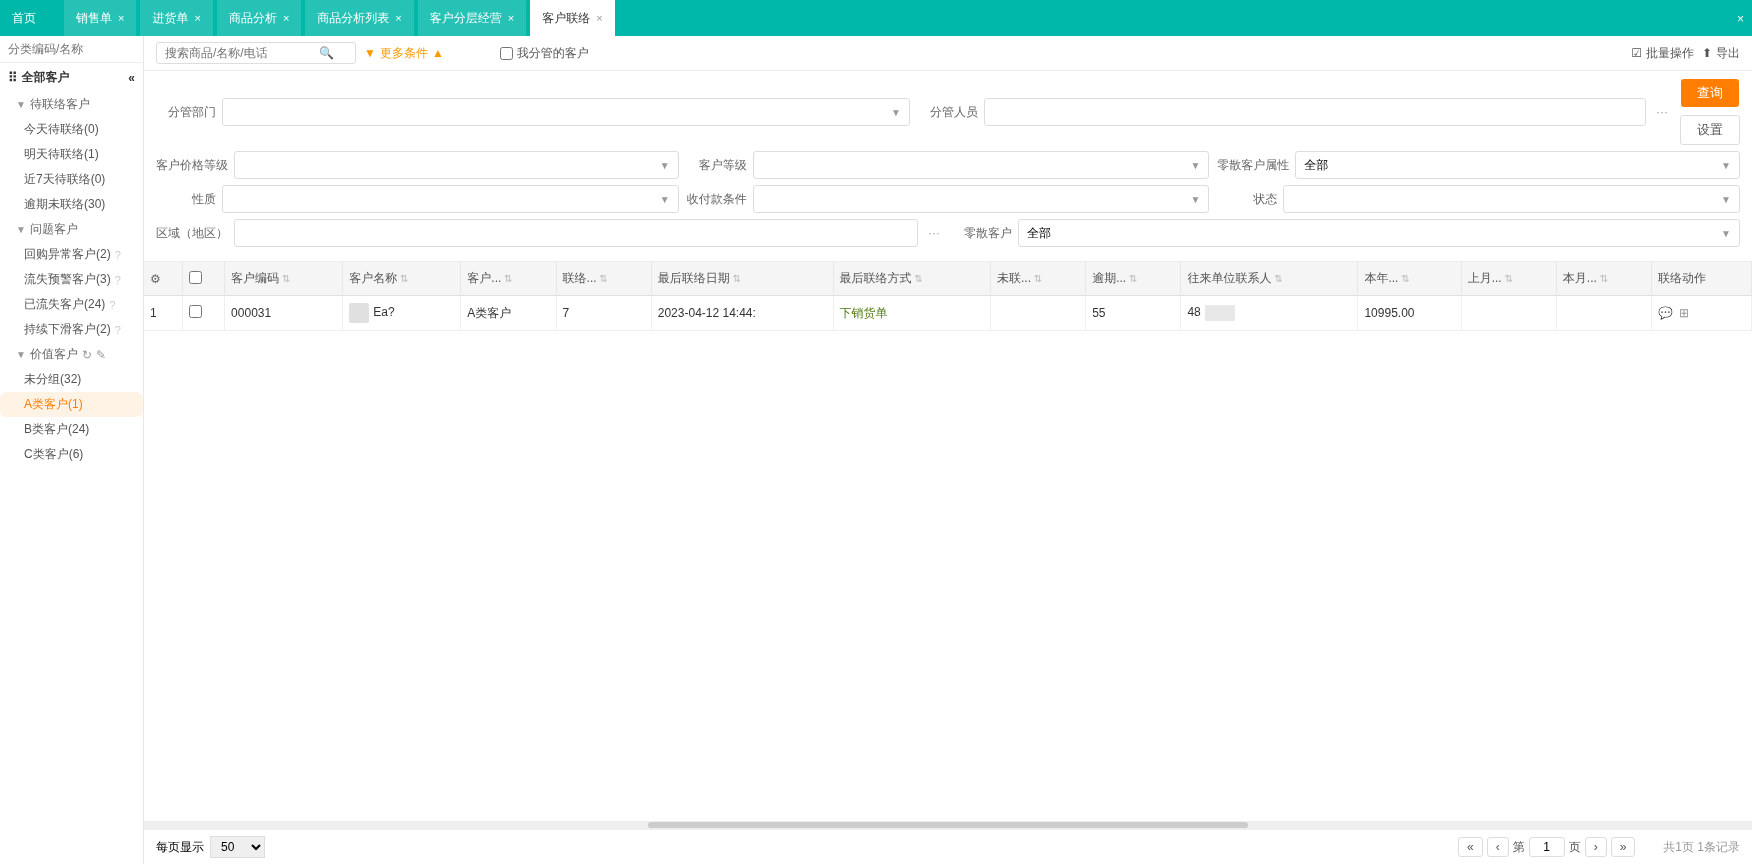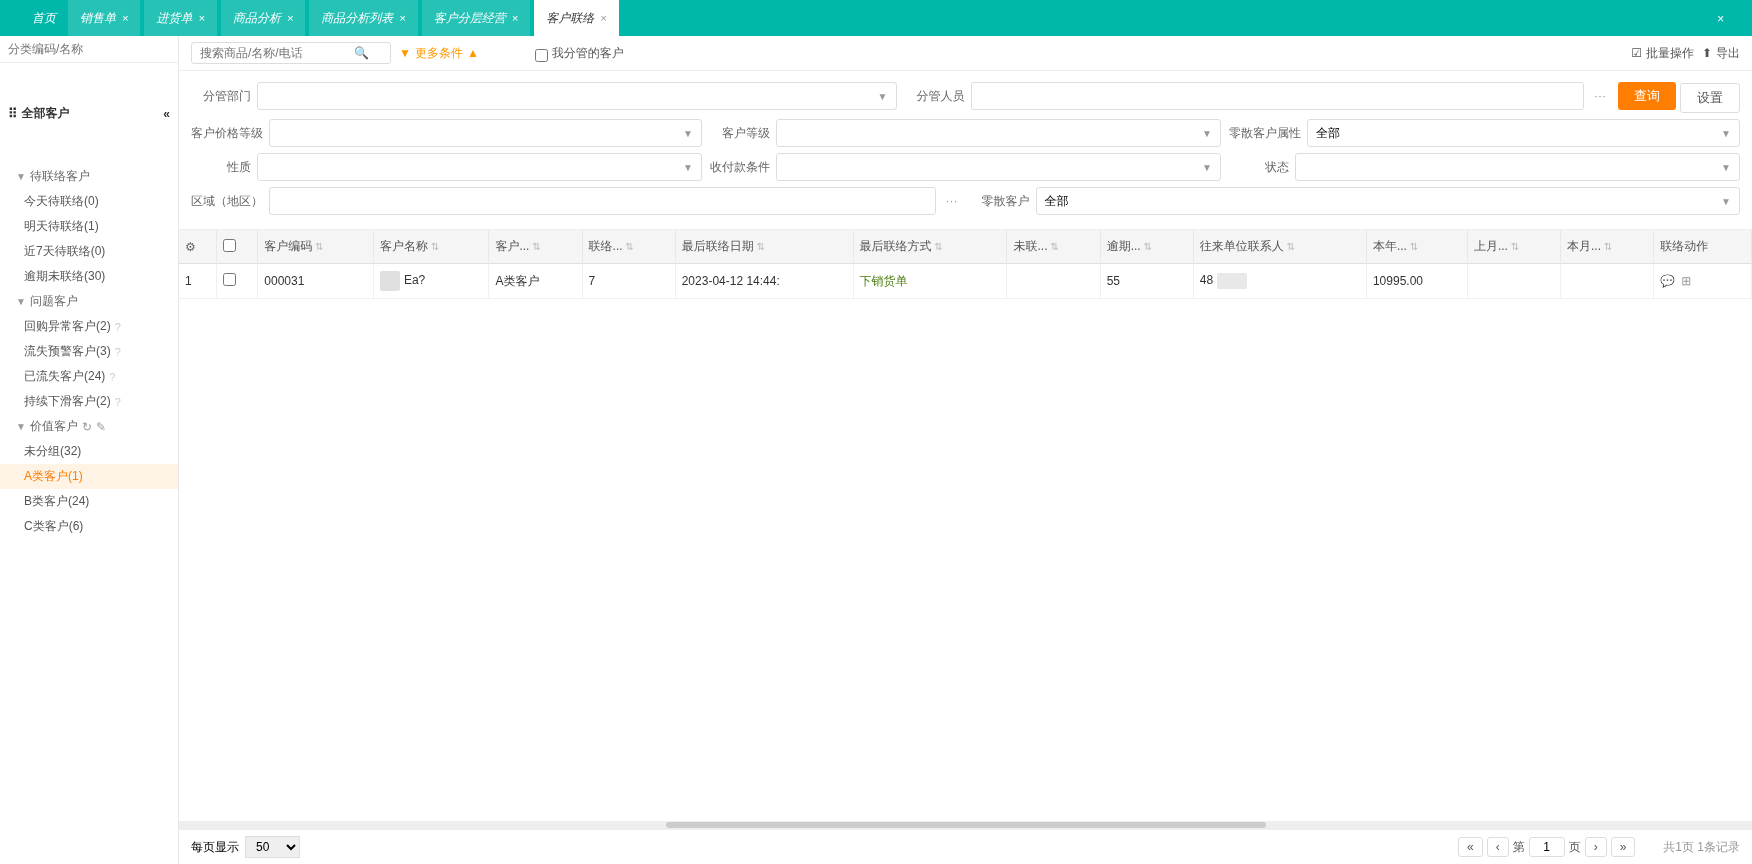--- a/index.html
+++ b/index.html
@@ -4,23 +4,22 @@
   <style>
     * { box-sizing: border-box; margin: 0; padding: 0; font-family: 'Microsoft YaHei', Arial, sans-serif; font-size: 12px; }
     body { background: #f5f5f5; overflow: hidden; width: 1752px; height: 864px; }
 
     
     .top-nav {
       display: flex;
       align-items: center;
       background: #00b8a9;
       height: 36px;
-      padding: 0 20px;
-      gap: 0;
-      font-style: italic;
+      padding: 0 0;
+      gap: 16px;
     }
     .nav-tab {
       display: flex;
       align-items: center;
       padding: 0 12px;
       height: 40px;
       background: rgba(255,255,255,0.15);
       color: #fff;
       border-radius: 3px 3px 0 0;
       cursor: pointer;
@@ -50,27 +49,26 @@
     }
 
     
     .main-layout {
       display: flex;
       height: calc(864px - 36px);
     }
 
     
     .sidebar {
-      width: 179px;
+      width: 144px;
       background: #fff;
       border-right: 1px solid #e8e8e8;
       display: flex;
       flex-direction: column;
       overflow-y: auto;
-      gap: 36px;
     }
     .sidebar-search {
       display: flex;
       align-items: center;
       padding: 6px 8px;
       border-bottom: 1px solid #eee;
       gap: 4px;
     }
     .sidebar-search input {
       border: none;
@@ -98,21 +96,21 @@
     }
     .sidebar-group-title .arrow { font-size: 10px; color: #999; }
     .sidebar-item {
       padding: 4px 8px 4px 24px;
       color: #555;
       cursor: pointer;
       display: flex;
       align-items: center;
       gap: 4px;
     }
-    .sidebar-item.active { background: #fff3e6; color: #ff7d00; }
+    .sidebar-item.active { background: #fff3e6; color: #ff7d00; border-radius: 7px; }
     .sidebar-item .help-icon { color: #ccc; font-size: 11px; }
 
     
     .content-area {
       flex: 1;
       display: flex;
       flex-direction: column;
       overflow: hidden;
     }
 
@@ -142,21 +140,21 @@
     }
     .more-filter {
       display: flex;
       align-items: center;
       color: #ff9900;
       cursor: pointer;
       gap: 4px;
     }
     .my-customer {
       display: flex;
-      align-items: flex-end;
+      align-items: center;
       gap: 4px;
       color: #555;
       padding-left: 48px;
     }
     .filter-actions {
       margin-left: auto;
       display: flex;
       align-items: center;
       gap: 8px;
     }
@@ -231,21 +229,21 @@
       border: 1px solid #ddd;
       border-radius: 3px;
       padding: 5px 16px;
       cursor: pointer;
       font-size: 13px;
       display: block;
       margin-top: 4px;
     }
     .btn-group {
       display: flex;
-      flex-direction: row;
+      flex-direction: column;
       align-items: center;
       justify-content: center;
       gap: 4px;
     }
 
     
     .table-wrapper {
       flex: 1;
       overflow: auto;
       background: #fff;

